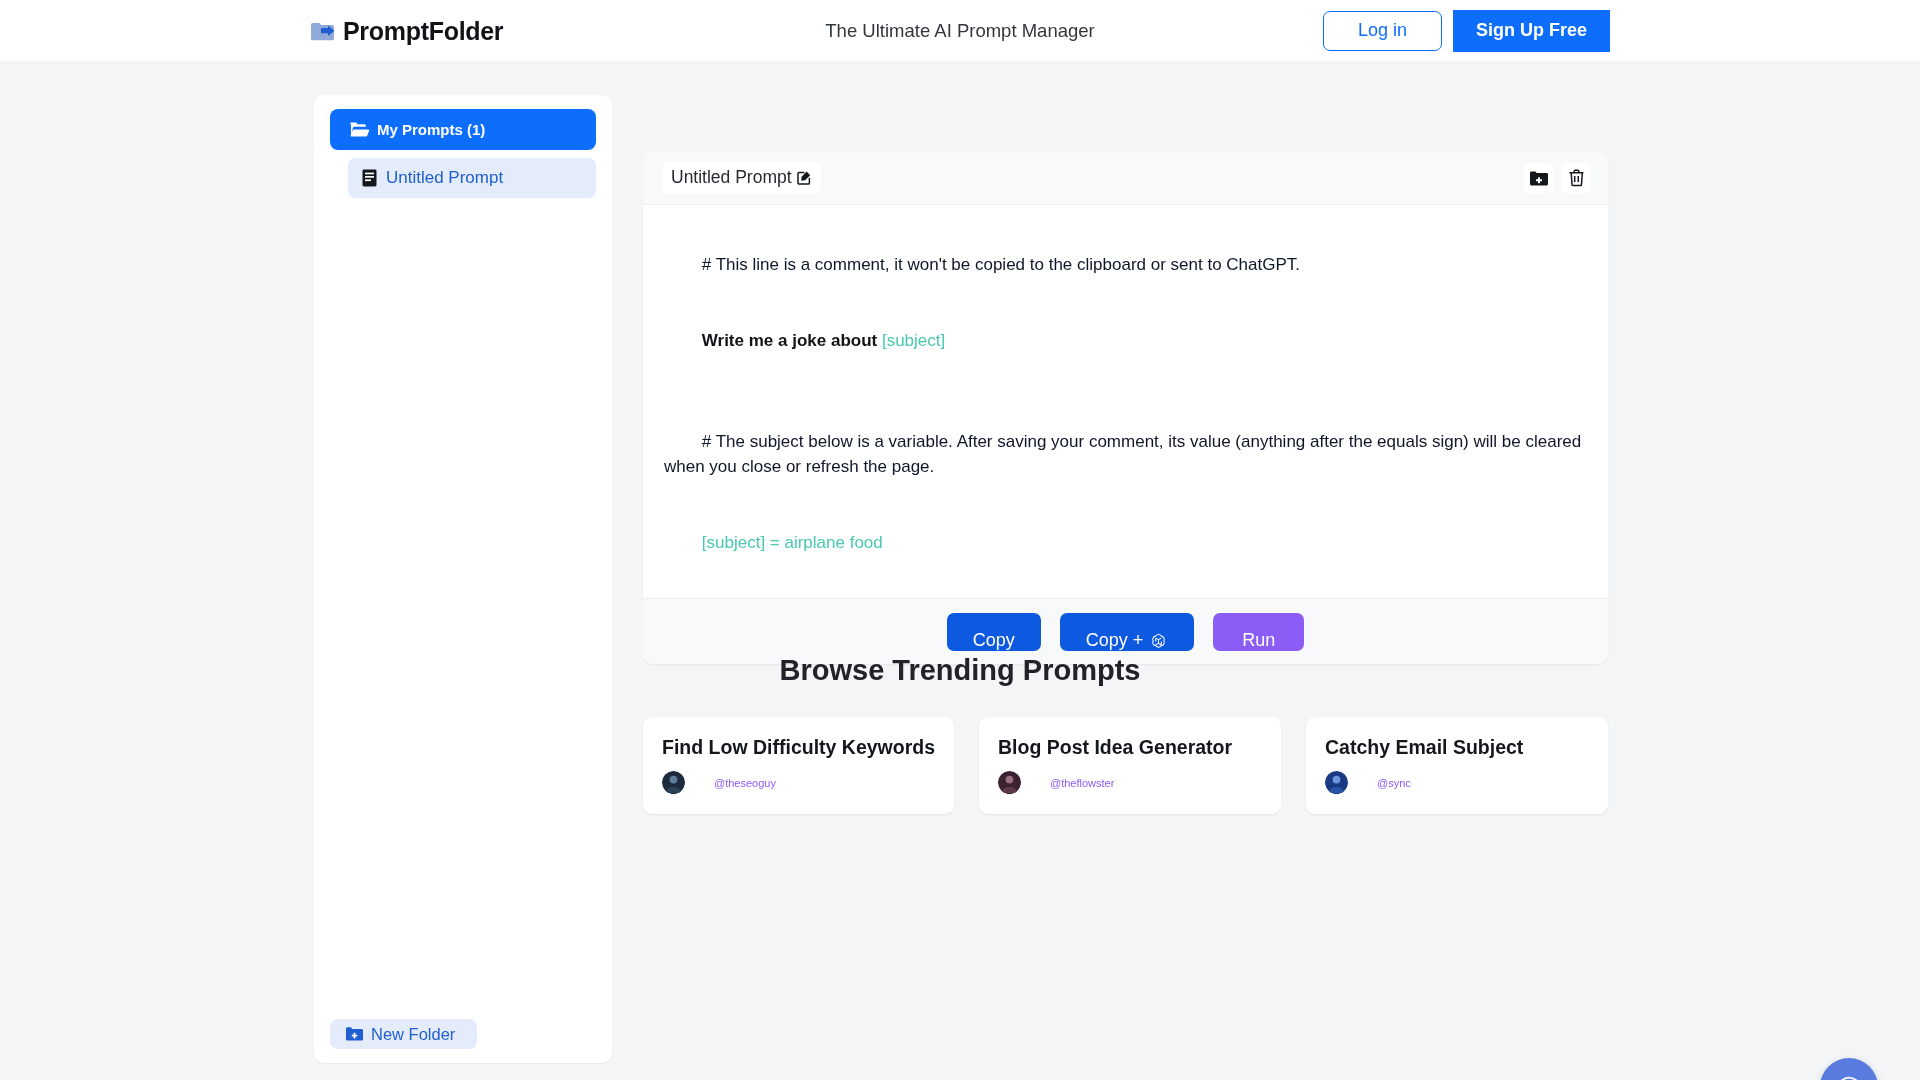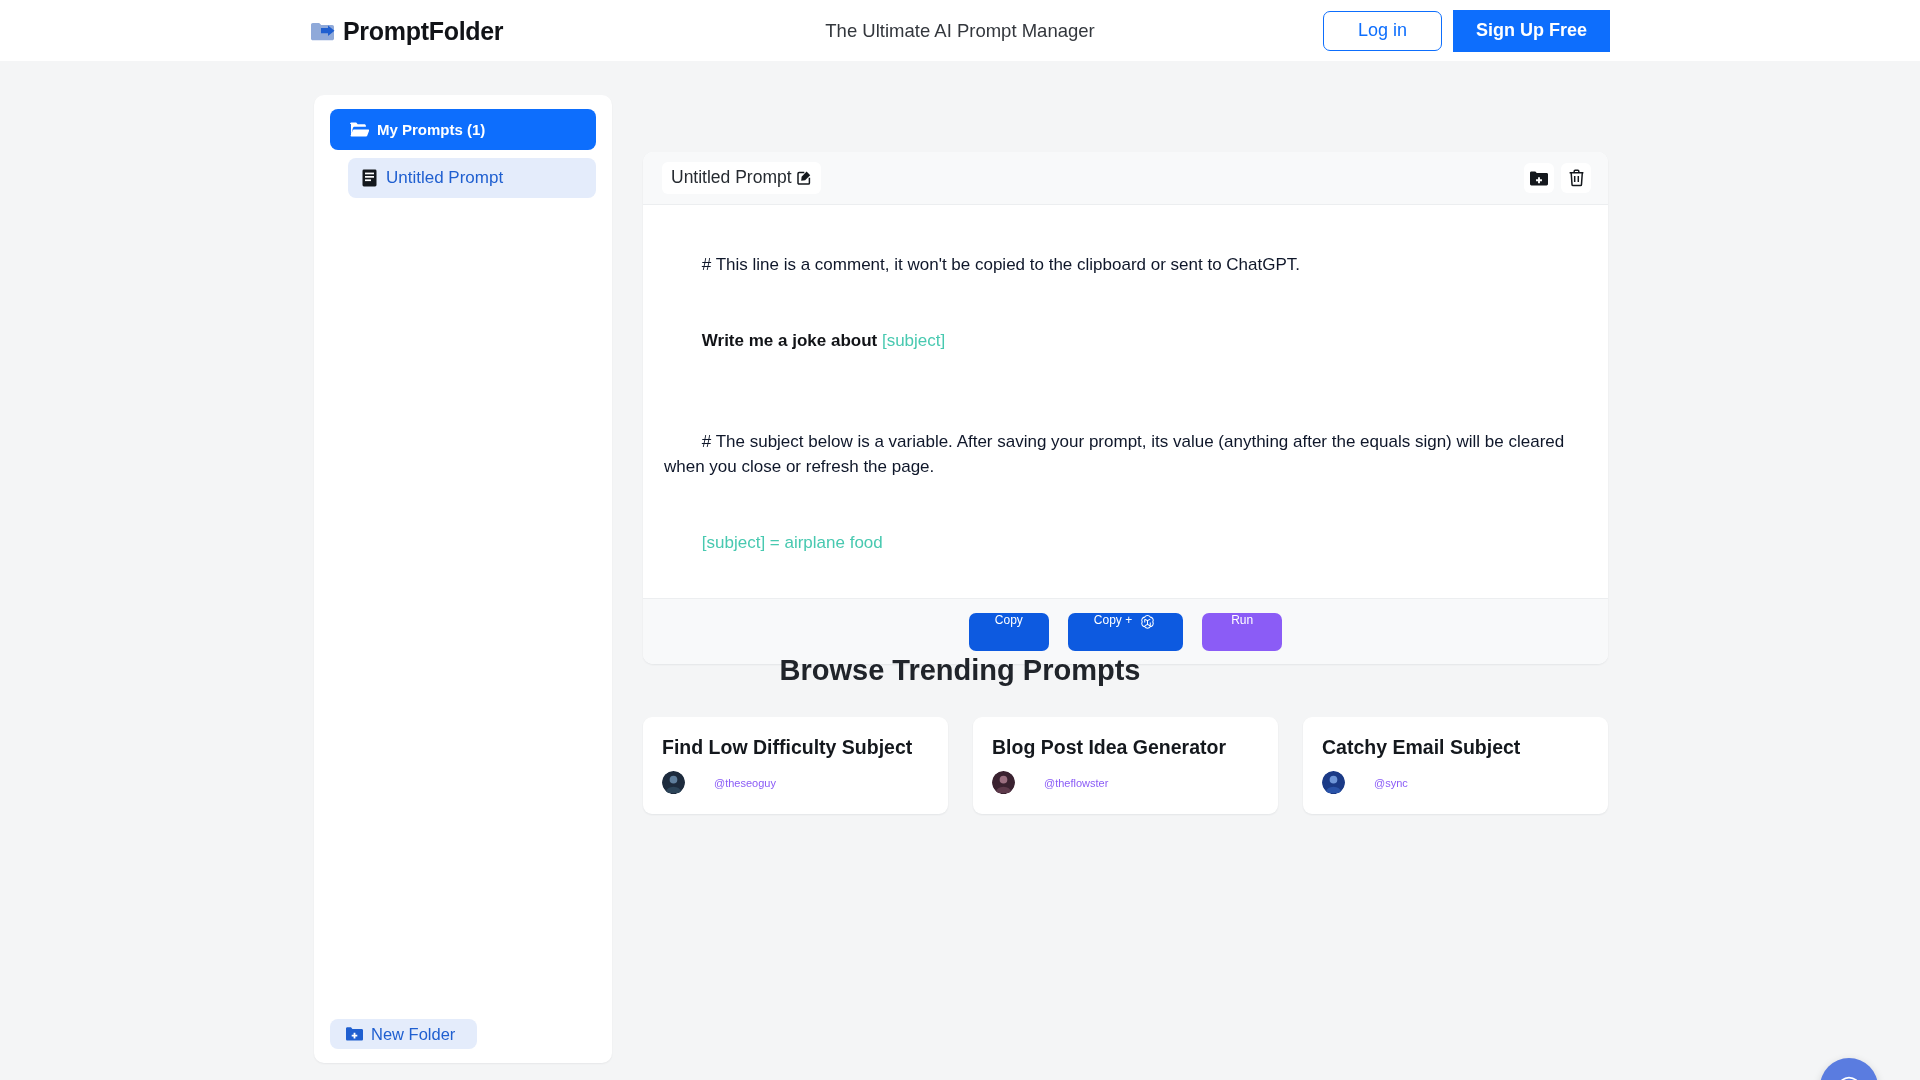--- a/index.html
+++ b/index.html
@@ -127,23 +127,23 @@
   .c-var     { color: #48c9b0; }
   .c-text    { color: #111317; font-weight: 700; }
 
   .editor-foot {
     height: 66px; background: #f8f9fa;
     border-top: 1px solid #eceef0;
     display: flex; align-items: center; justify-content: center; gap: 19px;
   }
   .act-btn {
     border: none; border-radius: 7px; color: #ffffff;
-    font-size: 12px; font-family: inherit; cursor: pointer;
+    font-size: 18px; font-family: inherit; cursor: pointer;
     height: 38px; padding: 0 26px;
-    display: inline-flex; align-items: flex-start; gap: 6px;
+    display: inline-flex; align-items: flex-end; gap: 6px;
     white-space: nowrap;
   }
   .act-blue  { background: #0d5ae0; }
   .act-green { background: #8b5cf6; padding: 0 29px; }
 
   
   .trending-title {
     position: absolute; left: 0; right: 0; top: 593px;
     text-align: center; font-size: 29px; font-weight: 700;
     color: #20242a;
@@ -280,21 +280,21 @@
 
     <div class="editor-body">
       <div class="ln">
         <span class="c-comment"># This line is a comment, it won't be copied to the clipboard or sent to ChatGPT.</span>
       </div>
       <div class="ln">
         <span class="c-text">Write me a joke about </span><span class="c-var">[subject]</span>
       </div>
       <div class="ln blank"></div>
       <div class="ln">
-        <span class="c-comment"># The subject below is a variable. After saving your prompt, its value (anything after the equals sign) will be cleared when you close or refresh the page.</span>
+        <span class="c-comment"># The subject below is a variable. After saving your comment, its value (anything after the equals sign) will be cleared when you close or refresh the page.</span>
       </div>
       <div class="ln">
         <span class="c-var">[subject] = airplane food</span>
       </div>
     </div>
 
     <div class="editor-foot">
       <button class="act-btn act-blue">
         <span>Copy</span>
       </button>
@@ -310,21 +310,21 @@
       <button class="act-btn act-green">
         <span>Run</span>
       </button>
     </div>
   </div>
 
   <div class="trending-title">Browse Trending Prompts</div>
 
   <div class="cards">
     <div class="card">
-      <div class="card-title">Find Low Difficulty Subject</div>
+      <div class="card-title">Find Low Difficulty Keywords</div>
       <div class="card-author">
         <span class="ico">
           <svg class="avatar" viewBox="0 0 24 24">
             <circle cx="12" cy="12" r="12" fill="#1d2b3d"></circle>
             <circle cx="12" cy="9" r="4" fill="#5f7e9c"></circle>
             <path d="M3.5 23a8.8 8.8 0 0 1 17 0z" fill="#2c4459"></path>
           </svg>
         </span>
         <span class="handle">@theseoguy</span>
       </div>

